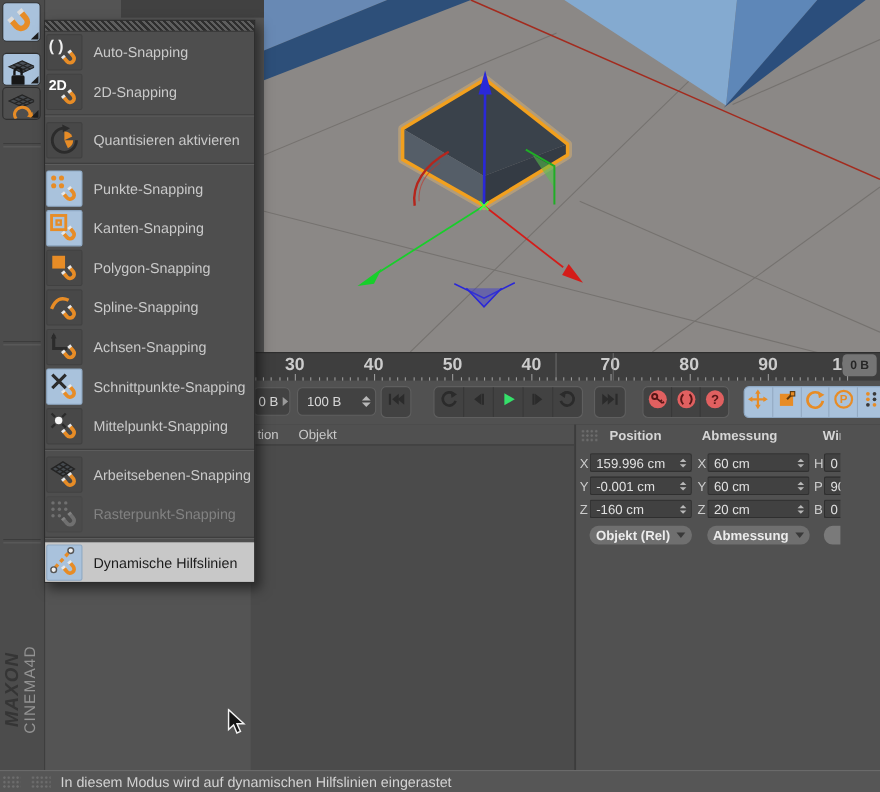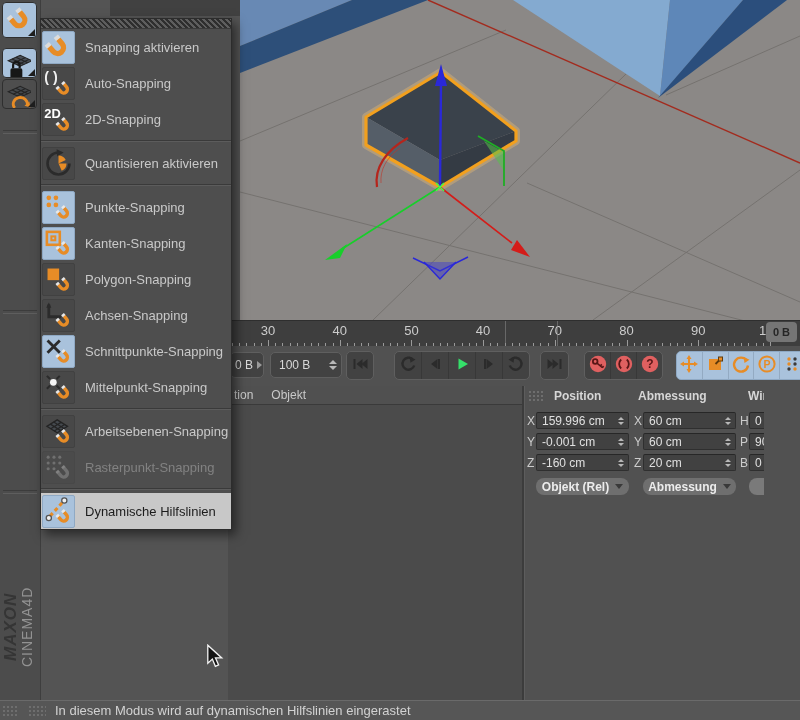--- a/index.html
+++ b/index.html
@@ -31,21 +31,21 @@
   .mic{width:33px;height:33px;margin-left:1px;border-radius:2px;background:#484848;border:1px solid #414141;box-sizing:border-box;flex:none;}
   .mic.on{background:#a9c2dc;border-color:#8fa9c4;}
   .mlabel{margin-left:10px;font-size:13px;color:#c9c9c9;white-space:nowrap;}
   .mrow.hl .mlabel{color:#1c1c1c;}
   .mrow.dis .mlabel{color:#828282;}
   .mrow.dis .mic{opacity:.45;filter:grayscale(1);}
   .msep{height:8px;position:relative;}
   .msep:before{content:"";position:absolute;left:0;right:0;top:3px;border-top:1px solid #3a3a3a;border-bottom:1px solid #5c5c5c;}
   
   #ruler{position:absolute;left:228px;top:320px;width:572px;height:26px;background:#3e3e3e;border-top:1px solid #2e2e2e;border-bottom:1px solid #2e2e2e;overflow:hidden;}
-  .rlab{position:absolute;top:2px;font-size:13px;color:#cccccc;transform:translateX(-50%);}
+  .rlab{position:absolute;top:2px;font-size:16px;color:#cccccc;transform:translateX(-50%);font-weight:bold;}
   .rtick{position:absolute;bottom:0;width:1px;background:#9a9a9a;}
   .rline{position:absolute;top:0;bottom:0;width:1px;background:#8a8a8a;opacity:.55;}
   #chip{position:absolute;left:766px;top:322px;width:31px;height:20px;background:#757575;border-radius:4px;
        font-size:11px;font-weight:bold;color:#262626;text-align:center;line-height:20px;z-index:5;}
   
   #transport{position:absolute;left:228px;top:346px;width:572px;height:40px;background:#515151;border-bottom:1px solid #3a3a3a;}
   .tfield{position:absolute;top:6px;height:26px;background:#424242;border:1px solid #5f5f5f;border-radius:5px;
        font-size:12px;color:#d8d8d8;display:flex;align-items:center;box-sizing:border-box;}
   .tgroup{position:absolute;top:5px;height:29px;background:#424242;border:1px solid #5f5f5f;border-radius:5px;display:flex;box-sizing:border-box;}
   .tgroup.blue{background:#a9c2dc;border-color:#8fa9c4;}
@@ -475,32 +475,20 @@
   <div id="statusbar">
     <div class="grip" id="sgrip1"></div>
     <div class="grip" id="sgrip2"></div>
     <div id="statustext">In diesem Modus wird auf dynamischen Hilfslinien eingerastet</div>
   </div>
 
   <div id="snapmenu">
     <div id="tear"></div>
     <div id="menu-items">
         <div class="mrow">
-          <div class="mic on"><svg width="31" height="31" viewBox="0 0 24 24">
-              <g transform="translate(1,1) scale(0.95)">
-                <g transform="rotate(-40 12 13)">
-                  <path d="M7.2 6 v5.2 a4.8 4.8 0 0 0 9.6 0 V6" fill="none" stroke="#e78c26" stroke-width="4.4"></path>
-                  <rect x="4.9" y="3.2" width="4.6" height="3.2" fill="#dcdcdc"></rect>
-                  <rect x="14.5" y="3.2" width="4.6" height="3.2" fill="#dcdcdc"></rect>
-                </g>
-              </g>
-            </svg></div>
-          <span class="mlabel">Snapping aktivieren</span>
-        </div>
-        <div class="mrow">
           <div class="mic"><svg width="31" height="31" viewBox="0 0 24 24">
               <text x="1" y="11" font-size="11" font-weight="bold" fill="#f0f0f0" font-family="Liberation Sans,sans-serif">( )</text>
               <g transform="translate(9.5,9.5) scale(0.6)">
                 <g transform="rotate(-40 12 13)">
                   <path d="M7.2 6 v5.2 a4.8 4.8 0 0 0 9.6 0 V6" fill="none" stroke="#e78c26" stroke-width="4.4"></path>
                   <rect x="4.9" y="3.2" width="4.6" height="3.2" fill="#e8e8e8"></rect>
                   <rect x="14.5" y="3.2" width="4.6" height="3.2" fill="#e8e8e8"></rect>
                 </g>
               </g>
             </svg></div>
@@ -565,20 +553,33 @@
               <rect x="3.5" y="3.5" width="9" height="9" fill="#e78c26"></rect>
               <g transform="translate(9.5,9.5) scale(0.6)">
                 <g transform="rotate(-40 12 13)">
                   <path d="M7.2 6 v5.2 a4.8 4.8 0 0 0 9.6 0 V6" fill="none" stroke="#e78c26" stroke-width="4.4"></path>
                   <rect x="4.9" y="3.2" width="4.6" height="3.2" fill="#e8e8e8"></rect>
                   <rect x="14.5" y="3.2" width="4.6" height="3.2" fill="#e8e8e8"></rect>
                 </g>
               </g>
             </svg></div>
           <span class="mlabel">Polygon-Snapping</span>
+        </div>
+        <div class="mrow">
+          <div class="mic"><svg width="31" height="31" viewBox="0 0 24 24">
+              <path d="M3 13 C6 6 10 4.5 15 7" fill="none" stroke="#e78c26" stroke-width="2.4"></path>
+              <g transform="translate(9.5,9.5) scale(0.6)">
+                <g transform="rotate(-40 12 13)">
+                  <path d="M7.2 6 v5.2 a4.8 4.8 0 0 0 9.6 0 V6" fill="none" stroke="#e78c26" stroke-width="4.4"></path>
+                  <rect x="4.9" y="3.2" width="4.6" height="3.2" fill="#e8e8e8"></rect>
+                  <rect x="14.5" y="3.2" width="4.6" height="3.2" fill="#e8e8e8"></rect>
+                </g>
+              </g>
+            </svg></div>
+          <span class="mlabel">Spline-Snapping</span>
         </div>
         <div class="mrow">
           <div class="mic"><svg width="31" height="31" viewBox="0 0 24 24">
               <path d="M4.5 3.5 L4.5 13 L14 13" fill="none" stroke="#2b2b2b" stroke-width="2.2"></path>
               <polygon points="4.5,2 2.5,6 6.5,6" fill="#2b2b2b"></polygon>
               <g transform="translate(9.5,9.5) scale(0.6)">
                 <g transform="rotate(-40 12 13)">
                   <path d="M7.2 6 v5.2 a4.8 4.8 0 0 0 9.6 0 V6" fill="none" stroke="#e78c26" stroke-width="4.4"></path>
                   <rect x="4.9" y="3.2" width="4.6" height="3.2" fill="#e8e8e8"></rect>
                   <rect x="14.5" y="3.2" width="4.6" height="3.2" fill="#e8e8e8"></rect>

